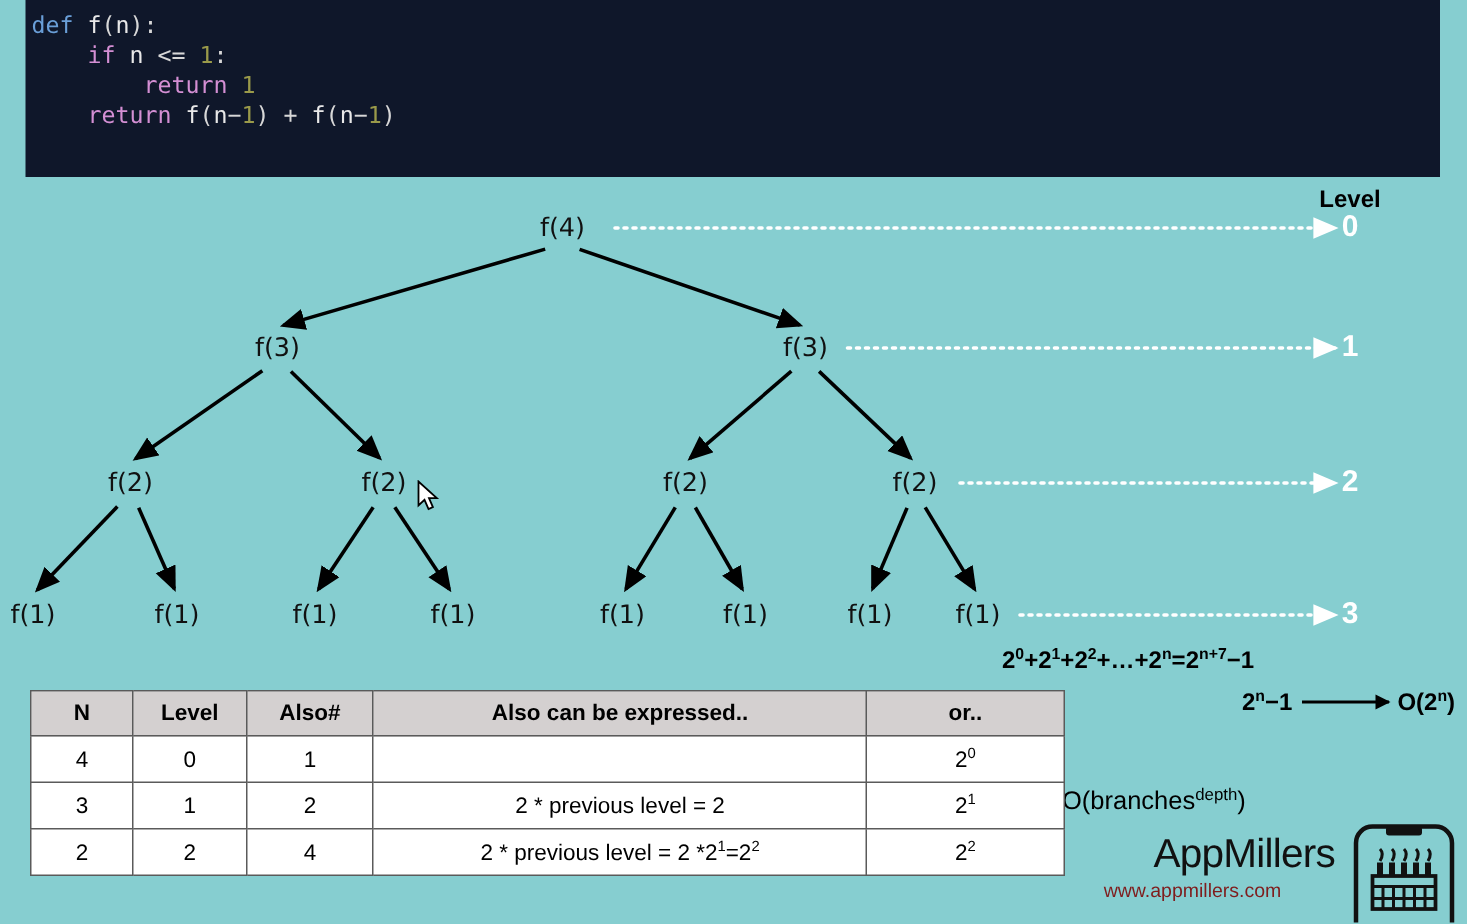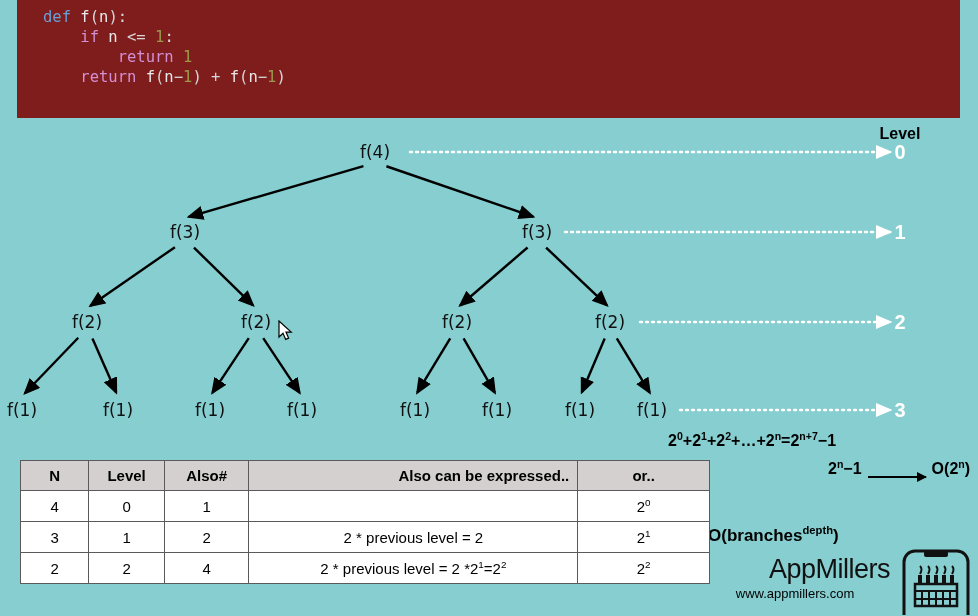--- a/index.html
+++ b/index.html
@@ -15,23 +15,23 @@
     position: relative;
   }
 
   
   #code-block {
     position: absolute;
     left: 17px;
     top: 0px;
     width: 943px;
     height: 118px;
-    background: #7f1d1d;
+    background: #0f172a;
     box-sizing: border-box;
-    padding: 7px 0 0 26px;
+    padding: 7px 0 0 4px;
   }
   #code-block pre {
     margin: 0;
     font-family: "DejaVu Sans Mono", "Liberation Mono", monospace;
     font-size: 15.5px;
     line-height: 20px;
     white-space: pre;
     color: #d7d7d7;
   }
   .kw-def   { color: #6a9fd8; }
@@ -93,21 +93,21 @@
     top: 430px;
     font-size: 16px;
     font-weight: bold;
   }
   #formula-reduce {
     left: 828px;
     top: 458px;
     font-size: 16px;
     font-weight: bold;
     display: flex;
-    align-items: flex-end;
+    align-items: center;
     gap: 6px;
   }
   .long-arrow {
     display: inline-block;
     width: 58px;
     height: 2px;
     background: #000;
     position: relative;
   }
   .long-arrow::after {
@@ -116,21 +116,21 @@
     right: -1px;
     top: -4px;
     border-left: 10px solid #000;
     border-top: 5px solid transparent;
     border-bottom: 5px solid transparent;
   }
   #formula-branches {
     left: 708px;
     top: 524px;
     font-size: 17px;
-    font-weight: bold;
+    font-weight: normal;
   }
   sup { font-size: 0.66em; }
 
   
   #data-table {
     position: absolute;
     left: 20px;
     top: 460px;
     width: 690px;
     border-collapse: collapse;
@@ -142,21 +142,21 @@
   #data-table th, #data-table td {
     border: 1px solid #5a5a5a;
     padding: 6px 8px;
     text-align: center;
   }
   #data-table thead th {
     background: #d4d0d0;
     font-weight: bold;
     text-align: center;
   }
-  #data-table thead th.col-expr { text-align: right; margin-top: 44px; }
+  #data-table thead th.col-expr { text-align: center; margin-top: 44px; }
   #data-table tbody td.c-n,
   #data-table tbody td.c-level,
   #data-table tbody td.c-node { text-align: center; }
   .col-n     { width: 58px; }
   .col-level { width: 62px; }
   .col-node  { width: 72px; }
   .col-expr  { width: 350px; }
   .col-or    { width: 130px; }
 
   
@@ -179,21 +179,21 @@
     letter-spacing: -0.5px;
   }
   #logo-url {
     position: absolute;
     left: 0px;
     top: 34px;
     width: 190px;
     text-align: center;
     font-family: "Liberation Sans", sans-serif;
     font-size: 13px;
-    color: #000000;
+    color: #7f1d1d;
   }
   #logo-phone {
     position: absolute;
     left: 202px;
     top: -3px;
   }
 
   
   #cursor {
     position: absolute;

